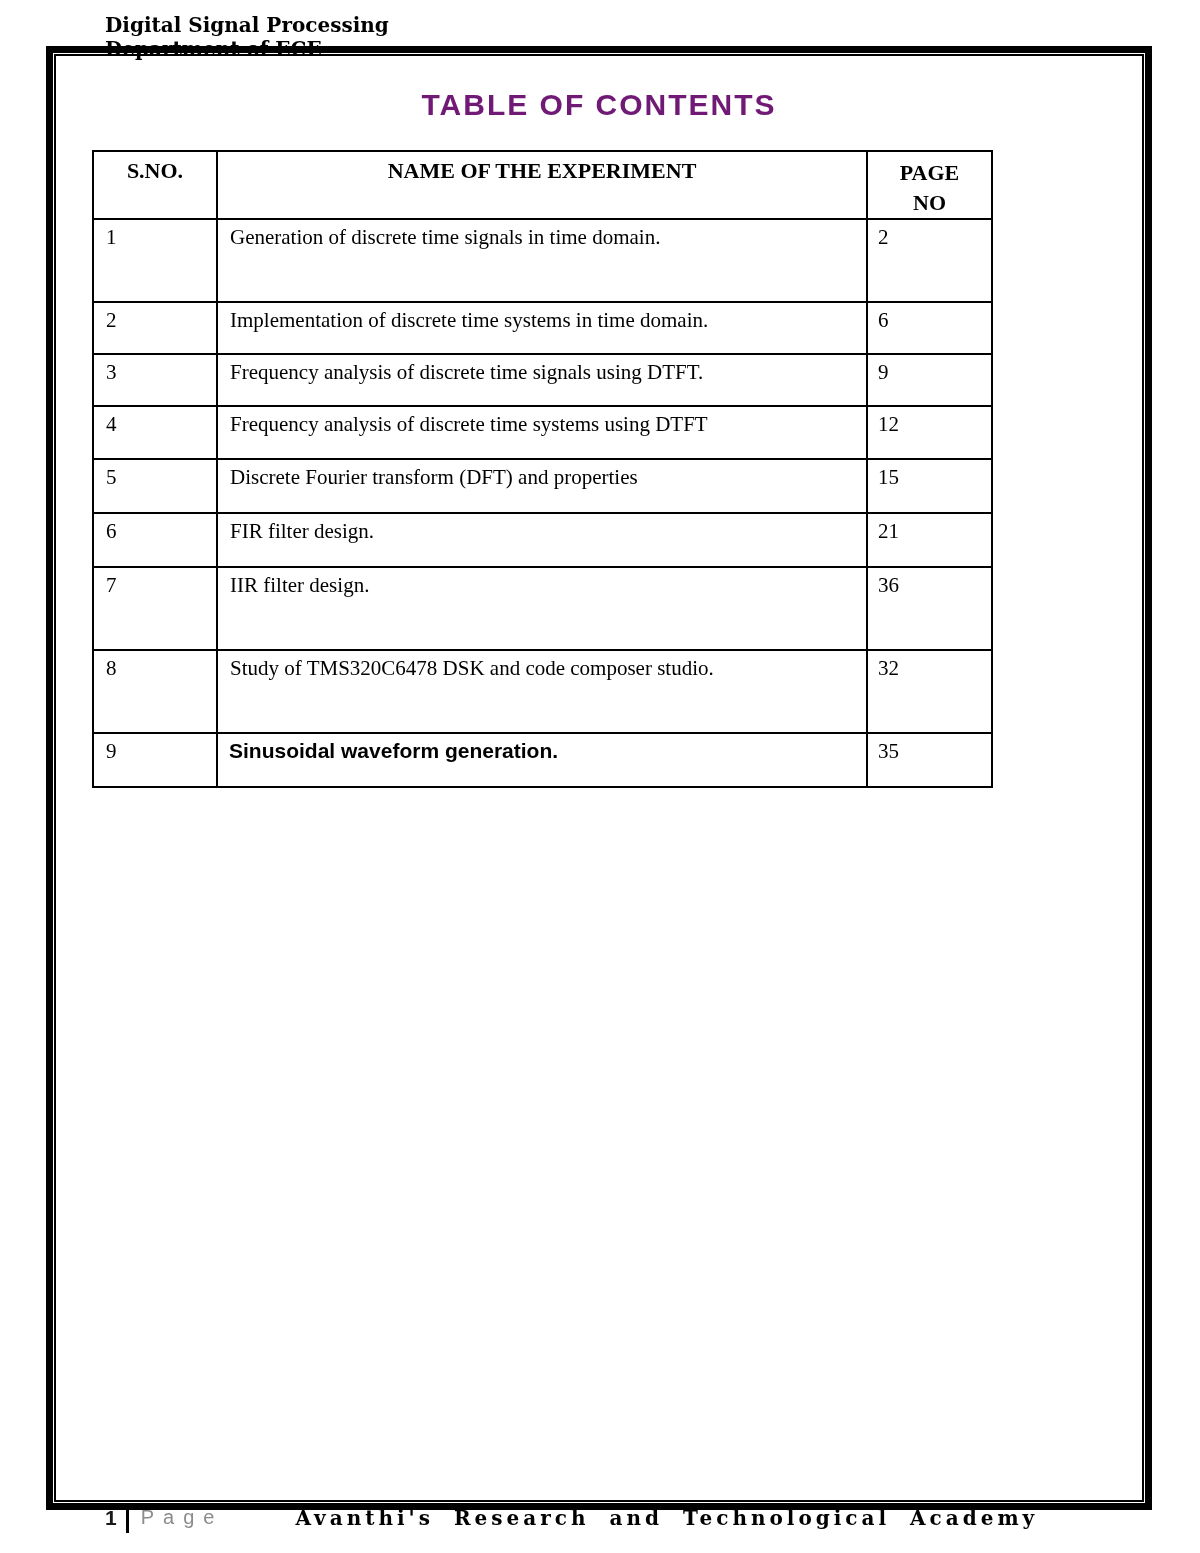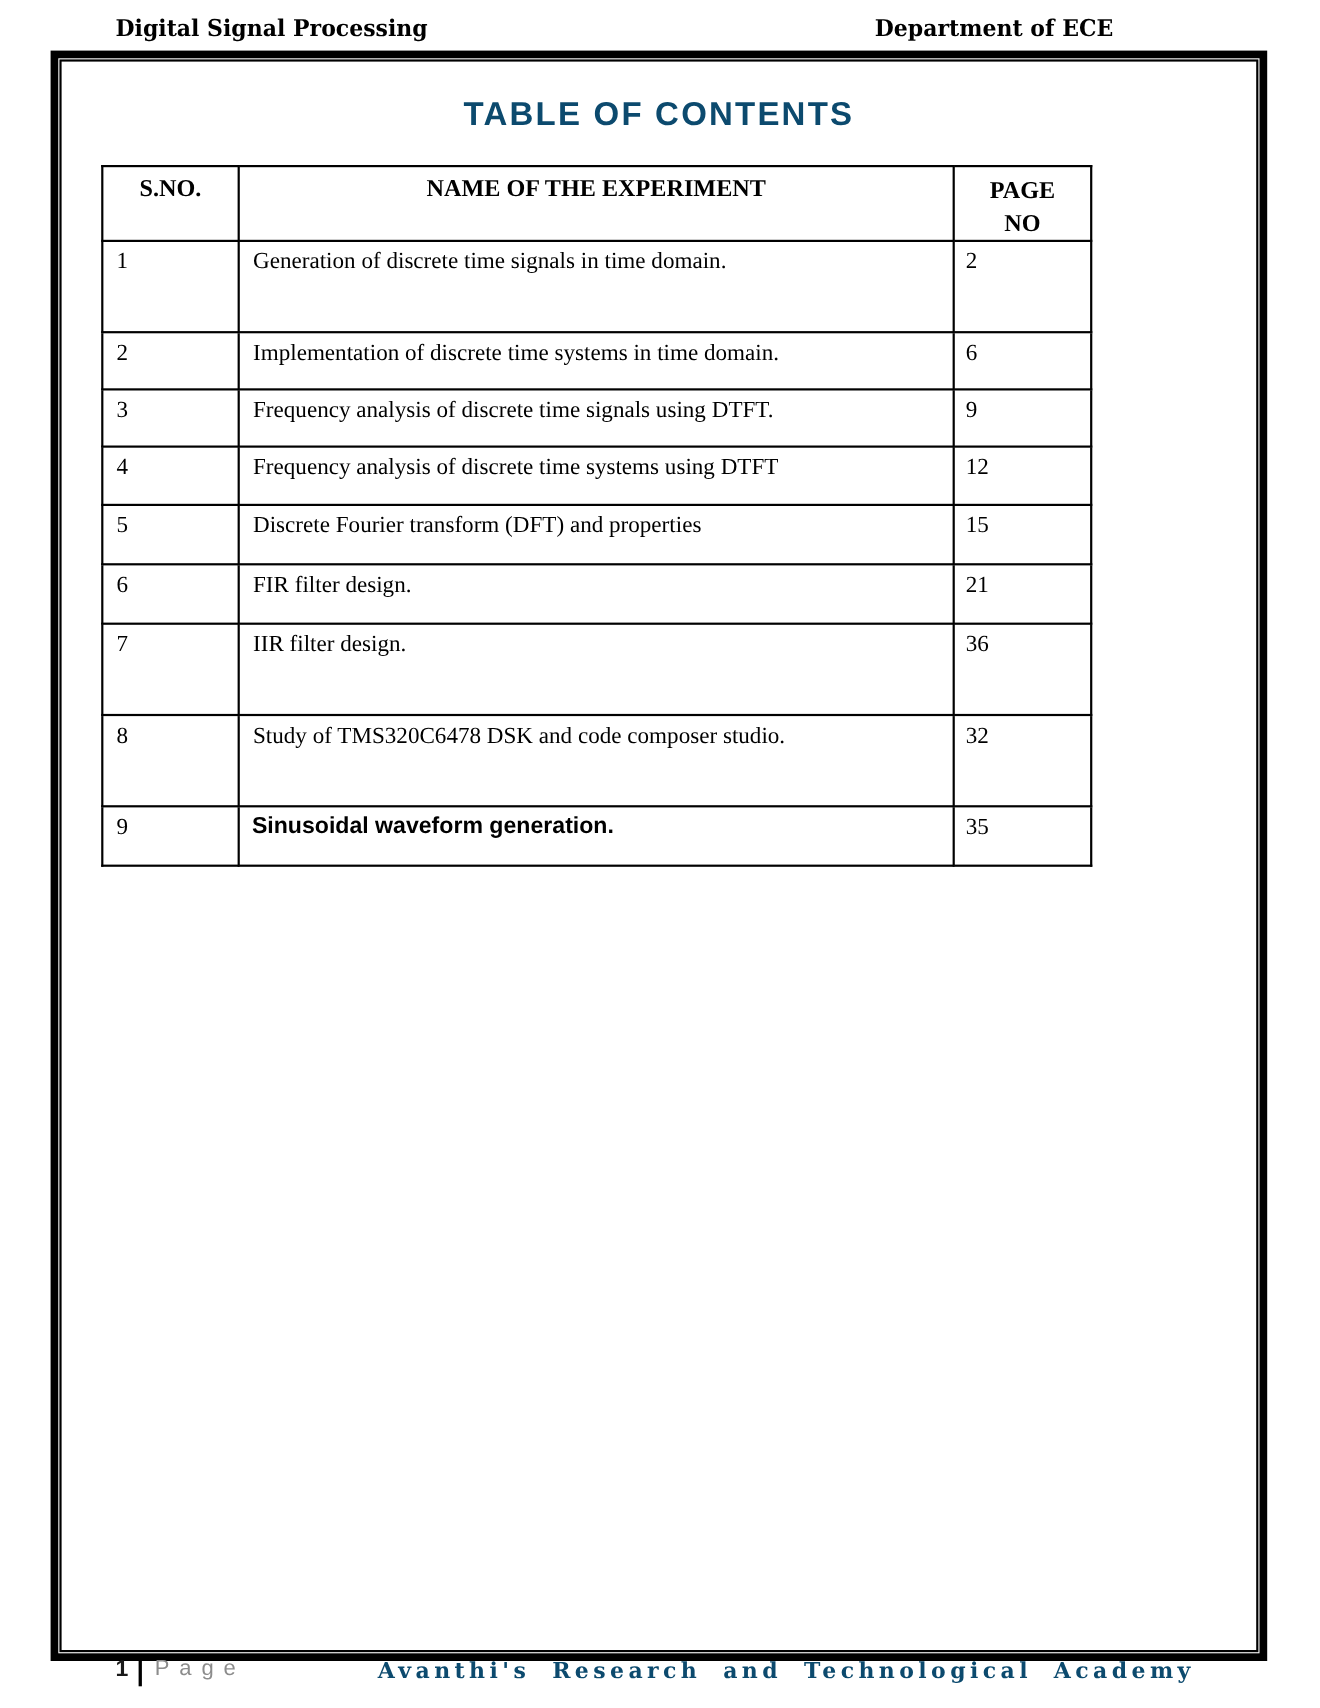--- a/index.html
+++ b/index.html
@@ -1,39 +1,39 @@
 <!DOCTYPE html>
 <html><head>
 <meta charset="utf-8">
 <style>
   * { margin: 0; padding: 0; box-sizing: border-box; }
   html, body { width: 1200px; height: 1553px; background: #ffffff; position: relative; overflow: hidden; }
   body { font-family: "Liberation Serif", serif; color: #000000; }
 
   
-  .run-header { position: absolute; top: 13px; left: 105px; right: 188px; display: flex; justify-content: space-between; }
+  .run-header { position: absolute; top: 13px; left: 105px; right: 178px; display: flex; justify-content: space-between; flex-direction: column; }
   .run-header span {
     font-family: "DejaVu Serif", serif;
     font-weight: bold; font-size: 20px; letter-spacing: 0px;
     transform: scaleY(1.05); color: #000;
   }
 
   
   .frame {
     position: absolute; left: 46px; top: 46px; width: 1106px; height: 1464px;
     border: 7px solid #000000;
   }
   .frame-inner { position: absolute; inset: 1px; border: 2px solid #000000; }
 
   
   .toc-title {
     position: absolute; left: 46px; top: 88px; width: 1106px;
     text-align: center;
     font-family: "Liberation Sans", sans-serif;
-    font-weight: bold; font-size: 30px; letter-spacing: 2px; color: #0c4a6e;
+    font-weight: bold; font-size: 30px; letter-spacing: 2px; color: #701a75;
   }
 
   
   table.toc {
     position: absolute; left: 92px; top: 150px; width: 899px;
     border-collapse: collapse; table-layout: fixed;
   }
   .toc col.c-sno  { width: 124px; }
   .toc col.c-name { width: 650px; }
   .toc col.c-page { width: 125px; }
@@ -61,23 +61,23 @@
   .f-sep {
     width: 3px; height: 28px; background: #000000;
     margin: -1px 12px 0 9px; display: inline-block;
     font-size: 0;
   }
   .f-page {
     font-family: "Liberation Sans", sans-serif; font-size: 20px;
     color: #8c8c8c; letter-spacing: 9px;
   }
   .f-inst {
-    margin-left: 120px;
+    margin-left: 72px;
     font-family: "DejaVu Serif", serif; font-weight: bold; font-size: 20px;
-    color: #0c4a6e; letter-spacing: 4px; word-spacing: 9px;
+    color: #000000; letter-spacing: 4px; word-spacing: 9px;
     white-space: nowrap;
   }
 </style>
 </head>
 <body>
 
 <div class="run-header">
   <span>Digital Signal Processing</span>
   <span>Department of ECE</span>
 </div>

